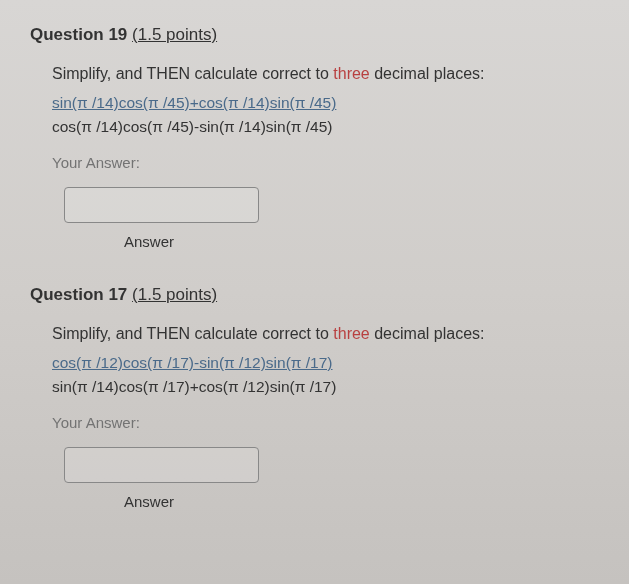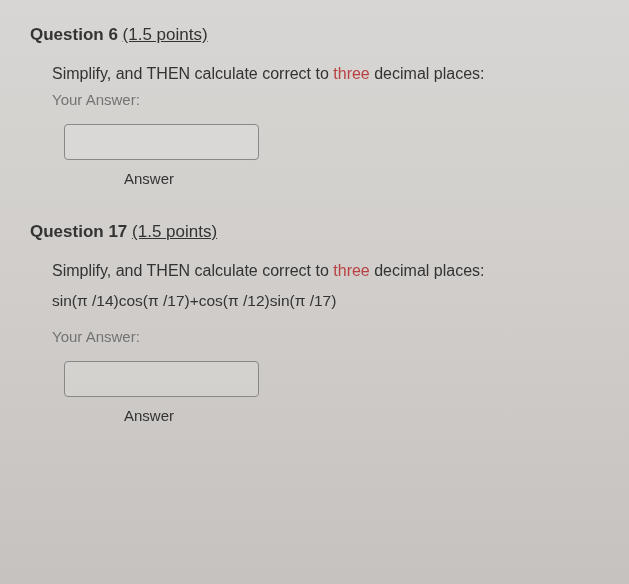--- a/index.html
+++ b/index.html
@@ -83,45 +83,50 @@
       color: #333;
       margin-top: 10px;
       padding-left: 60px;
     }
   </style>
 </head>
 <body>
 
 <div class="question-block">
   <div class="question-title">
-    <span class="q-bold">Question 6</span>
+    <span class="q-bold">Question 19</span>
     <span class="q-points">(1.5 points)</span>
   </div>
   <div class="question-body">
     <div class="instruction">
       <span>Simplify, and </span><span class="then-bold">THEN</span><span> calculate correct to </span><span class="three-red">three</span><span> decimal places:</span>
+    </div>
+    <div class="fraction">
+      <div class="numerator">sin(π /14)cos(π /45)+cos(π /14)sin(π /45)</div>
+      <div class="denominator">cos(π /14)cos(π /45)-sin(π /14)sin(π /45)</div>
     </div>
     <div class="your-answer-label">Your Answer:</div>
     <div class="answer-input-wrap">
       <input type="text" class="answer-input" value="" style="">
       <div class="answer-label">Answer</div>
     </div>
   </div>
 </div>
 
 <div class="question-block">
   <div class="question-title">
     <span class="q-bold">Question 17</span>
     <span class="q-points">(1.5 points)</span>
   </div>
   <div class="question-body">
     <div class="instruction">
       <span>Simplify, and </span><span class="then-bold">THEN</span><span> calculate correct to </span><span class="three-red">three</span><span> decimal places:</span>
     </div>
     <div class="fraction">
+      <div class="numerator">cos(π /12)cos(π /17)-sin(π /12)sin(π /17)</div>
       <div class="denominator">sin(π /14)cos(π /17)+cos(π /12)sin(π /17)</div>
     </div>
     <div class="your-answer-label">Your Answer:</div>
     <div class="answer-input-wrap">
       <input type="text" class="answer-input" value="" style="">
       <div class="answer-label">Answer</div>
     </div>
   </div>
 </div>
 

